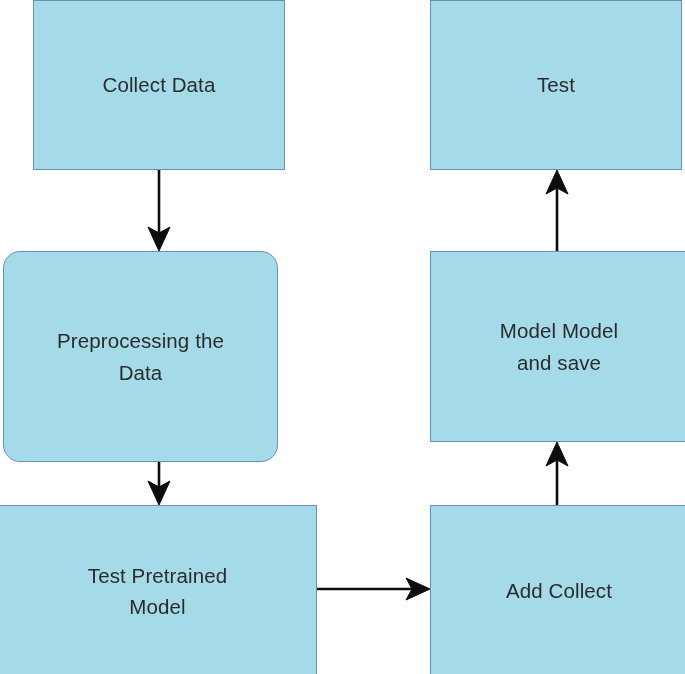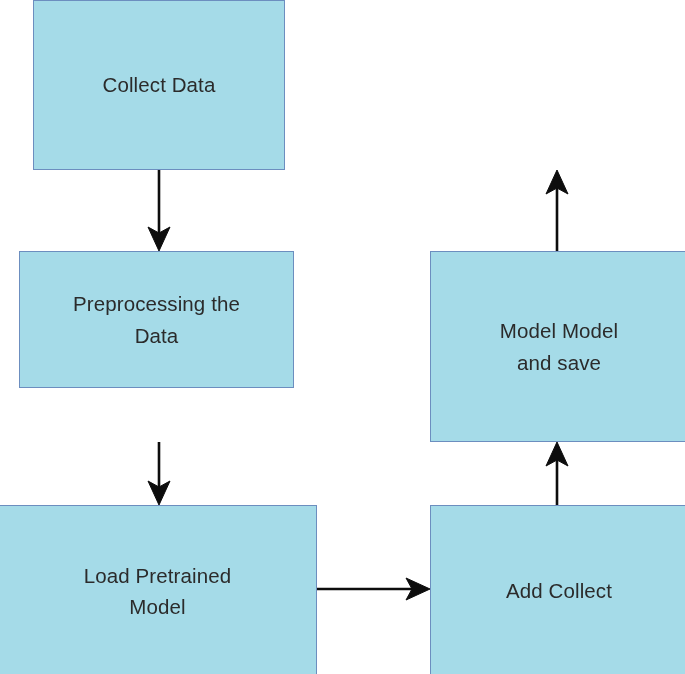--- a/index.html
+++ b/index.html
@@ -29,21 +29,21 @@
     color: #2b2b2b;
     font-size: 20.5px;
     line-height: 1.52;
     letter-spacing: 0.1px;
     white-space: pre-line;
     padding: 0 8px;
   }
 
   
   #node-collect-data      { left: 33px;  top: 0px;   width: 252px; height: 170px; }
-  #node-preprocessing     { left: 19px;  top: 251px; width: 275px; height: 137px; }
+  #node-preprocessing     { left: 3px;  top: 251px; width: 275px; height: 211px; border-radius: 17px; }
   #node-load-pretrained   { left: -2px;  top: 505px; width: 319px; height: 172px; }
 
   
   #node-test              { left: 430px; top: 0px;   width: 252px; height: 170px; }
   #node-train-model       { left: 430px; top: 251px; width: 258px; height: 191px; }
   #node-add-layers        { left: 430px; top: 505px; width: 258px; height: 172px; }
 
   
   .edge {
     position: absolute;
@@ -100,24 +100,27 @@
   <div class="node" id="node-collect-data">
     <span class="node-label">Collect Data</span>
   </div>
 
   <div class="node" id="node-preprocessing">
     <span class="node-label">Preprocessing the
 Data</span>
   </div>
 
   <div class="node" id="node-load-pretrained">
-    <span class="node-label">Load Pretrained
+    <span class="node-label">Test Pretrained
 Model</span>
   </div>
 
+  <div class="node" id="node-test">
+    <span class="node-label">Test</span>
+  </div>
 
   <div class="node" id="node-train-model">
     <span class="node-label">Model Model
 and save</span>
   </div>
 
   <div class="node" id="node-add-layers">
     <span class="node-label">Add Collect</span>
   </div>
 

